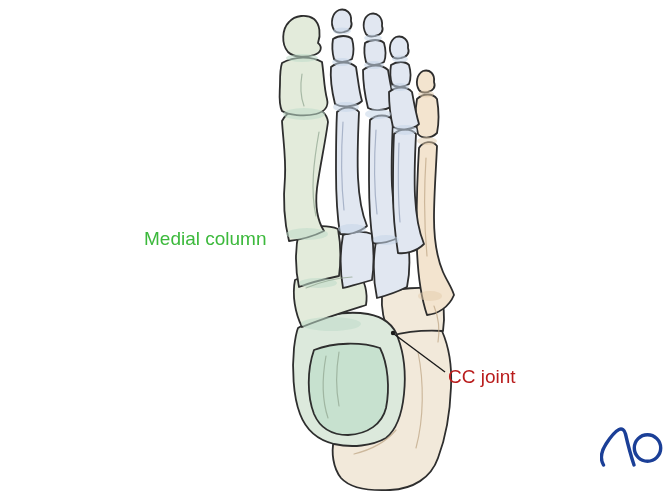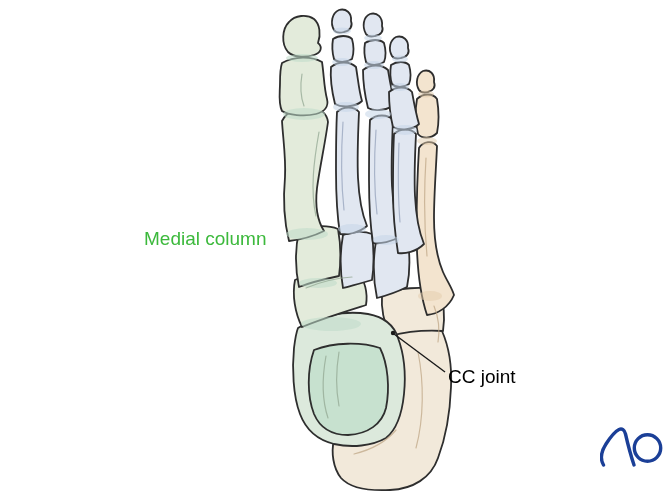--- a/index.html
+++ b/index.html
@@ -118,21 +118,21 @@
 
     <g fill="none" style="stroke: rgb(26, 26, 26);">
       <line x1="409" y1="372" x2="358" y2="334" stroke-width="1.4"></line>
       <circle cx="357" cy="333" r="2.2" stroke="none" style="fill: rgb(26, 26, 26);"></circle>
     </g>
   </svg>
 
   <div class="label" id="label-medial" style="color: rgb(60, 185, 60);">Medial column</div>
 
 
-  <div class="label" id="label-ccjoint" style="color: #000000;">CC joint</div>
+  <div class="label" id="label-ccjoint" style="color: #b91c1c;">CC joint</div>
 
   <svg id="ao-logo" width="70" height="52" viewBox="0 0 70 52" aria-label="AO">
     <g fill="none" stroke-width="3.4" stroke-linecap="round" style="stroke: rgb(27, 63, 151);">
       <path d="M 3.5,43 C 0,37 1.5,29 6,22 C 10.5,15 15,9.5 19,7.5 C 22,6.2 24.5,7.8 25.5,12 C 28,23 31,34 34,43"></path>
       <circle cx="47.5" cy="26" r="13.2"></circle>
     </g>
   </svg>
 
 </div>
 

